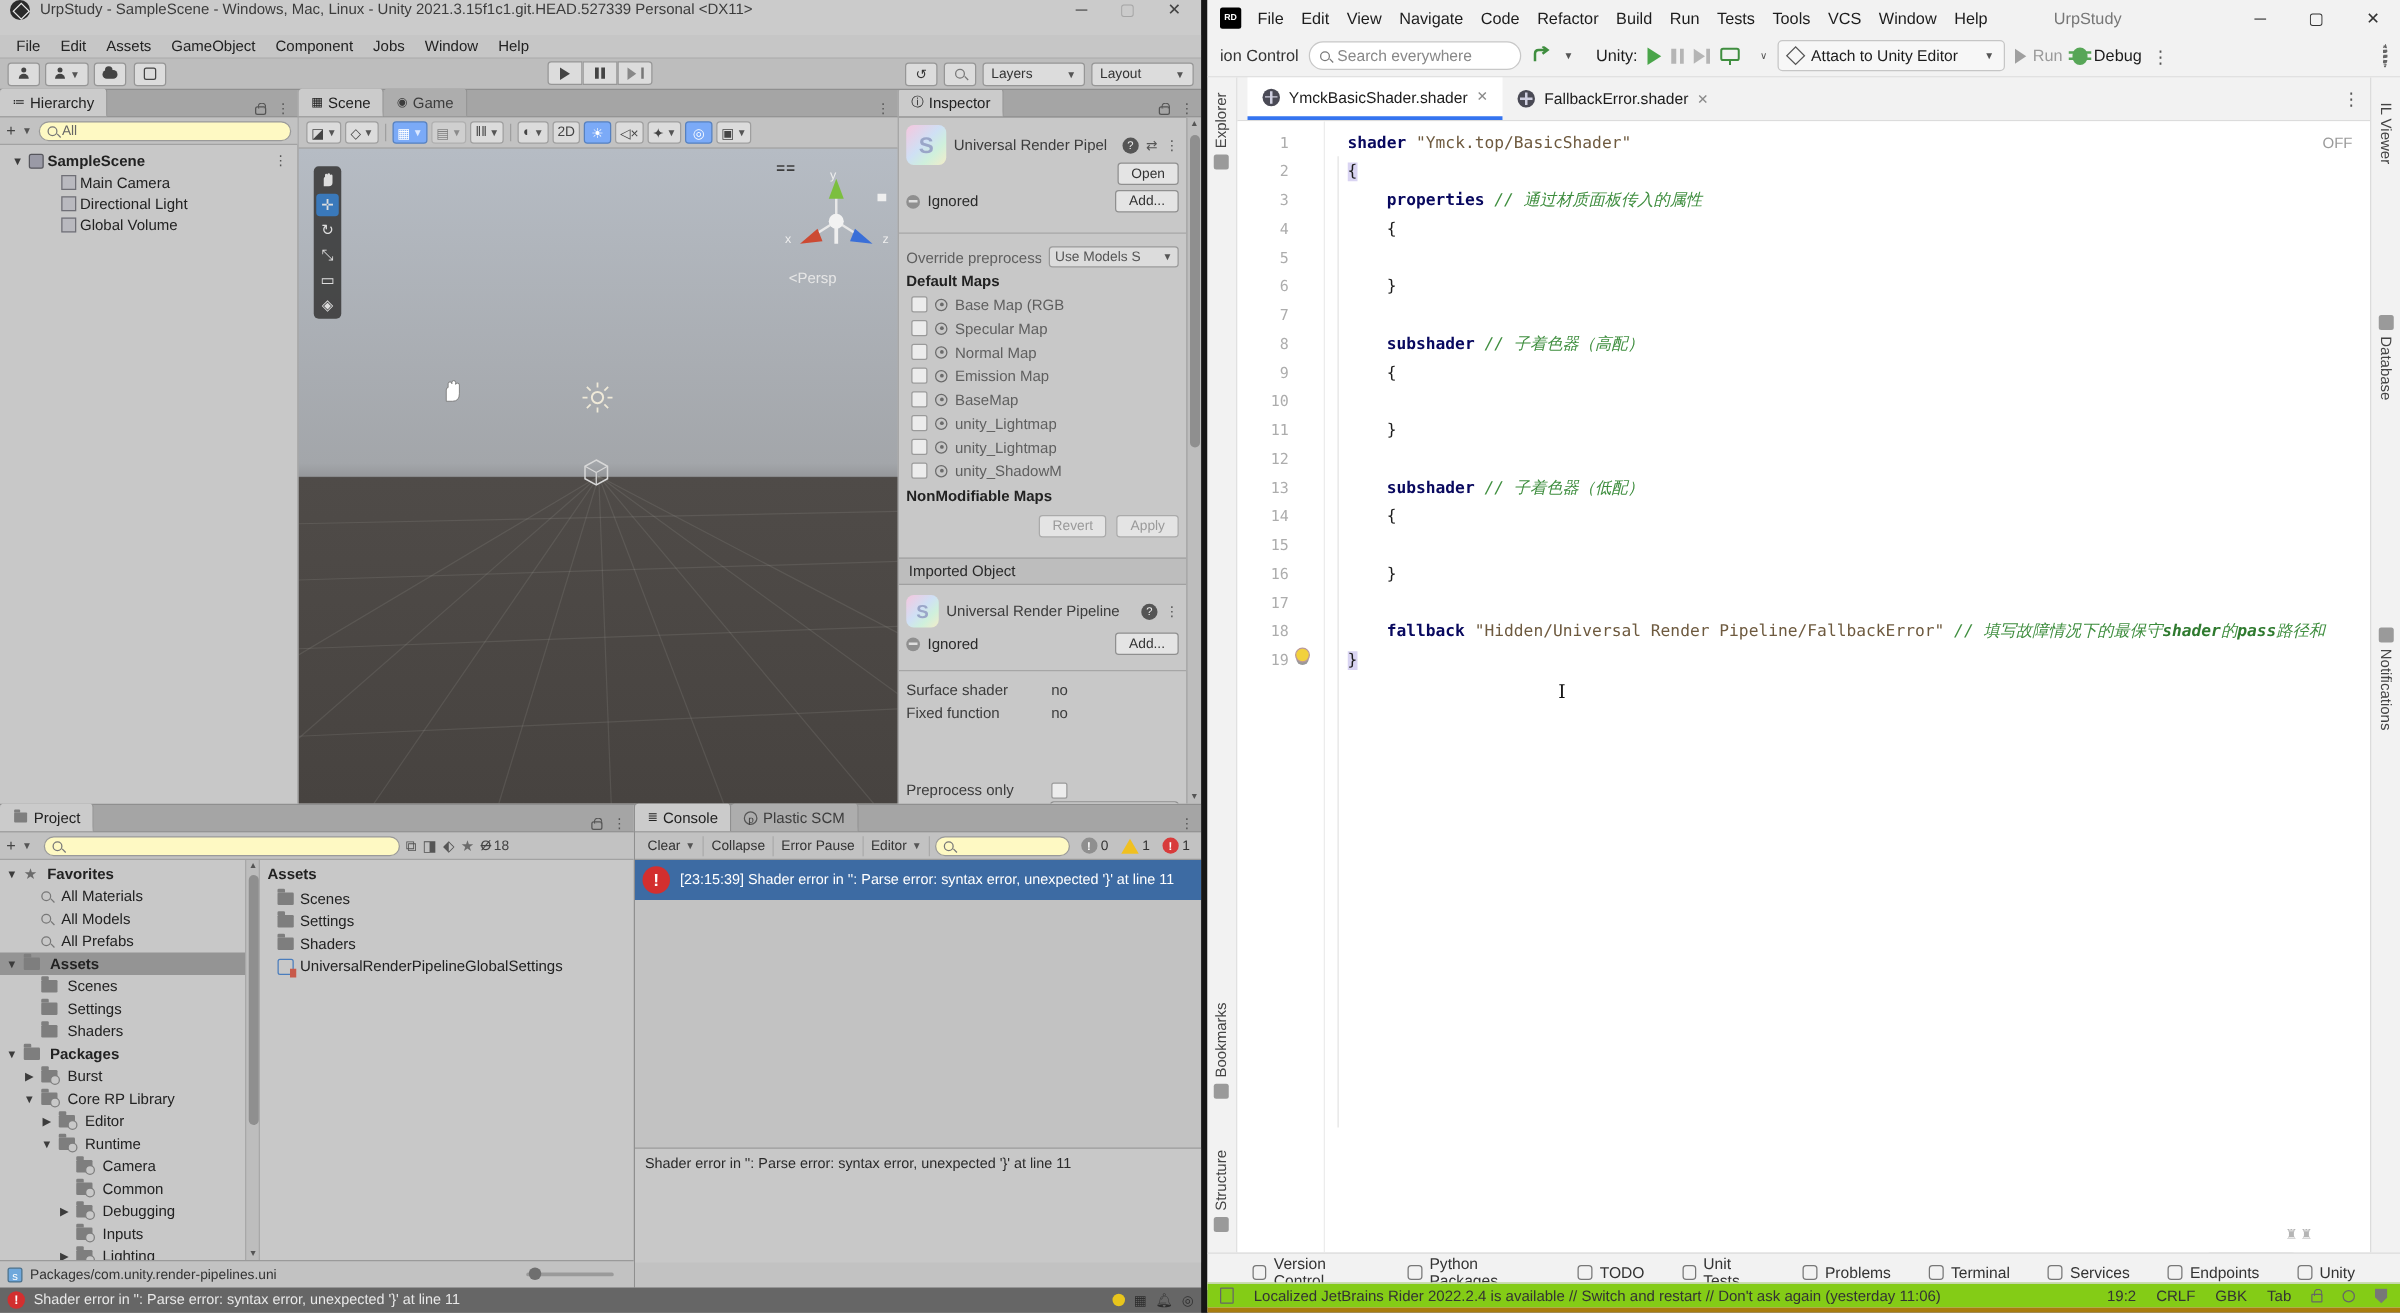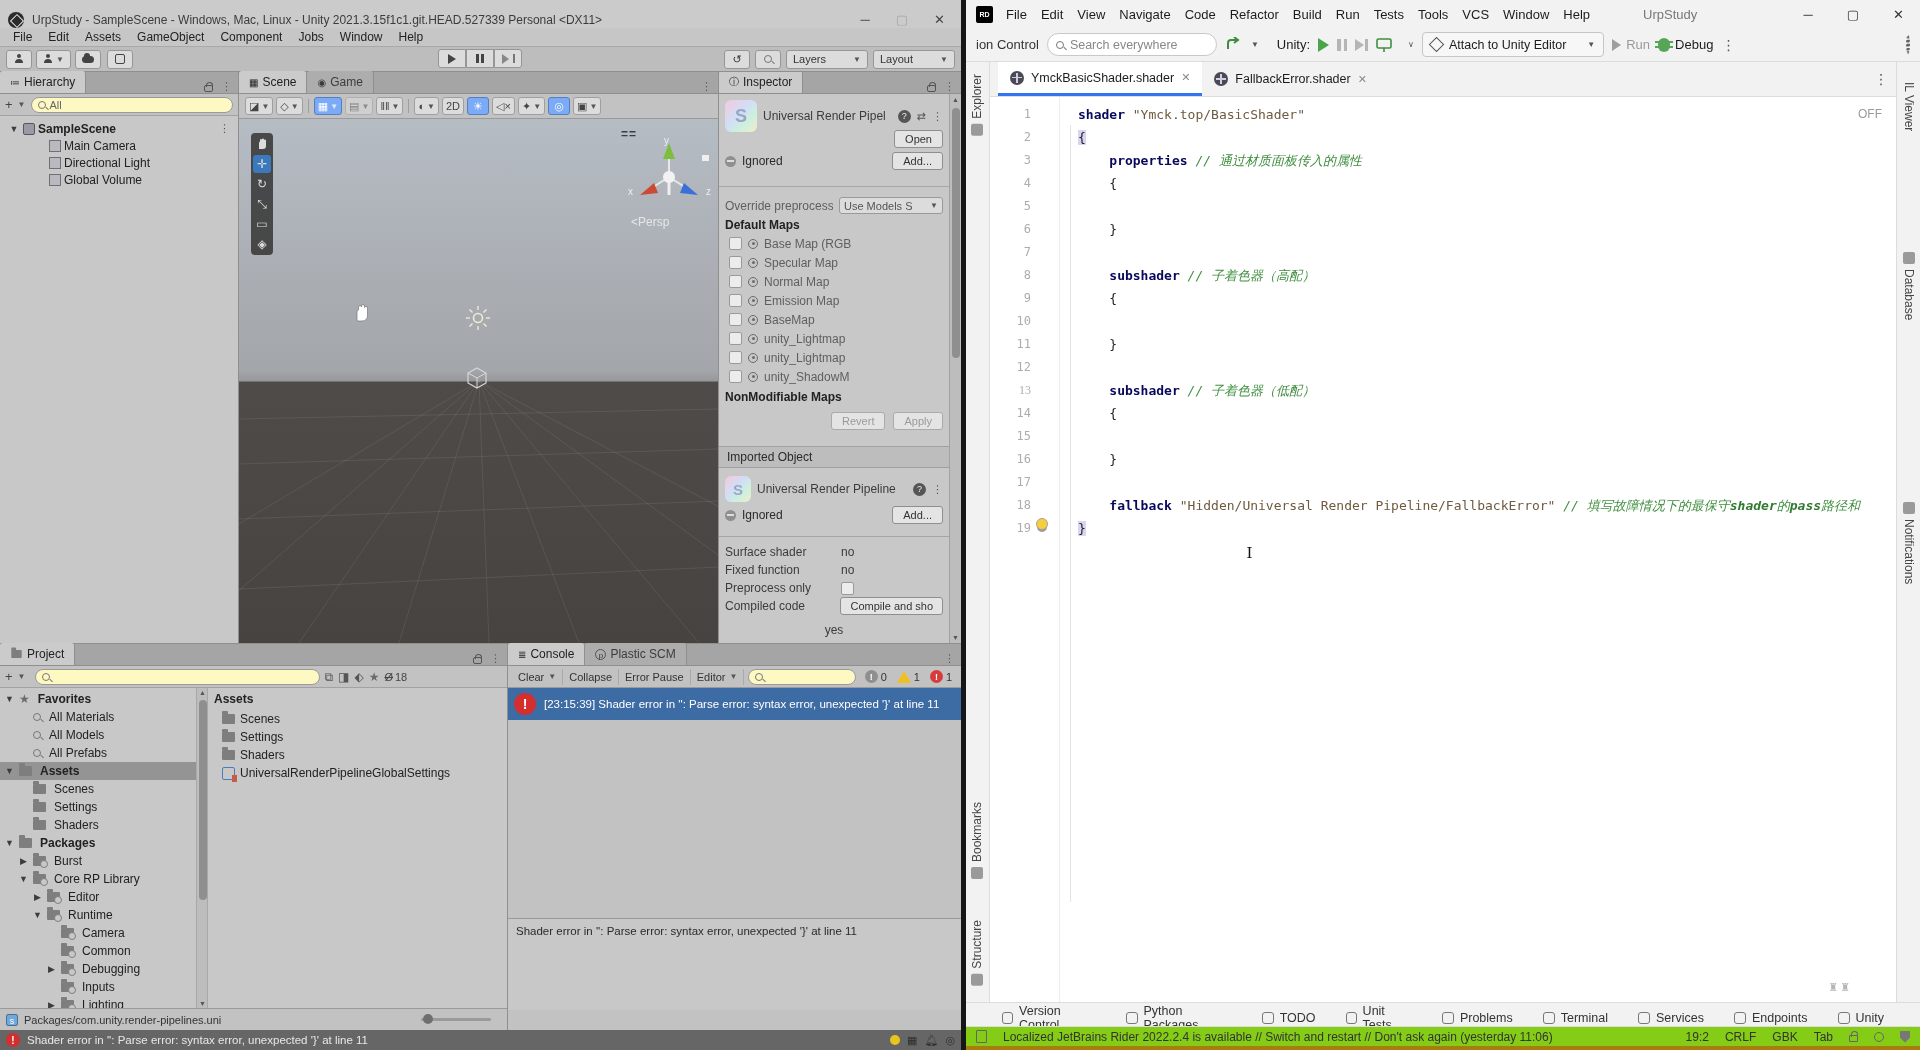--- a/index.html
+++ b/index.html
@@ -2,21 +2,21 @@
 <html><head>
 <meta charset="utf-8">
 <style>
   *{box-sizing:border-box;margin:0;padding:0}
   html,body{width:1920px;height:1050px;overflow:hidden;background:#1d1d1d;
     font-family:"Liberation Sans",sans-serif;-webkit-font-smoothing:antialiased}
   .nowrap{white-space:nowrap;overflow:hidden}
 
   
   #unity{position:absolute;left:0;top:0;width:961px;height:1050px;background:#c8c8c8;color:#1a1a1a;font-size:12px}
-  .u-titlebar{position:absolute;left:0;top:0;right:0;height:40px;background:#cbcbcb;border-bottom:1px solid #a9a9a9;display:flex;align-items:center;padding:0 8px;gap:8px}
+  .u-titlebar{position:absolute;left:0;top:0;right:0;height:40px;background:#cbcbcb;border-bottom:1px solid #a9a9a9;display:flex;align-items:flex-start;padding:0 8px;gap:8px}
   .u-title{color:#3c3c3c;font-size:12px}
   .u-logo{width:16px;height:16px;border-radius:50%;background:#2b2b2b;position:relative;flex:0 0 auto}
   .u-logo::after{content:"";position:absolute;left:4px;top:4px;width:8px;height:8px;border:1.5px solid #e8e8e8;transform:rotate(45deg)}
   .u-winbtns{margin-left:auto;display:flex;gap:26px;padding-right:8px;color:#444;font-size:13px}
   .u-winbtns .dis{color:#a5a5a5}
   .u-menubar{position:absolute;left:0;top:28px;right:0;height:19px;background:#c6c6c6;border-bottom:1px solid #a9a9a9;display:flex;align-items:center;padding:0 6px;gap:2px}
   .u-menu{padding:1px 7px;font-size:12px;color:#222}
   .u-toolbar{position:absolute;left:0;top:47px;right:0;height:25px;background:#bdbdbd;border-bottom:1px solid #8f8f8f;display:flex;align-items:center;padding:0 6px}
   .ubtn{height:19px;background:#dcdcdc;border:1px solid #969696;border-radius:3px;display:inline-flex;align-items:center;justify-content:center;padding:0 6px;font-size:11px;color:#333;gap:3px}
   .ubtn.sq{width:26px;padding:0}
@@ -519,21 +519,21 @@
       <div class="insp-sep" style="margin-top:10px"></div>
       <div id="props-list">
           <div class="srow" style="height: 18px;">
             <span class="nowrap" style="width: 110px; color: rgb(60, 60, 60);">Surface shader</span>
             <span style="color: rgb(60, 60, 60);">no</span>
           </div>
           <div class="srow" style="height: 18px;">
             <span class="nowrap" style="width: 110px; color: rgb(60, 60, 60);">Fixed function</span>
             <span style="color: rgb(60, 60, 60);">no</span>
           </div>
-          <div class="srow" style="height: 18px;">
+          <div class="srow" style="height: 18px; margin-top: 44px;">
             <span class="nowrap" style="width: 110px; color: rgb(60, 60, 60);">Preprocess only</span>
             <span class="ckbox"></span>
           </div>
           <div class="srow" style="height: 18px;">
             <span class="nowrap" style="width: 110px; color: rgb(60, 60, 60);">Compiled code</span>
             <span class="sbtn nowrap" style="max-width: 118px;">Compile and sho</span>
           </div>
           <div class="srow" style="height: 18px; flex-direction: column;">
             <span class="nowrap" style="width: 110px; color: rgb(60, 60, 60);">Cast shadows</span>
             <span style="color: rgb(60, 60, 60);">yes</span>
@@ -880,21 +880,21 @@
           <div class="lnum" style="top: 52px;">3</div>
           <div class="lnum" style="top: 75px;">4</div>
           <div class="lnum" style="top: 98px;">5</div>
           <div class="lnum" style="top: 121px;">6</div>
           <div class="lnum" style="top: 144px;">7</div>
           <div class="lnum" style="top: 167px;">8</div>
           <div class="lnum" style="top: 190px;">9</div>
           <div class="lnum" style="top: 213px;">10</div>
           <div class="lnum" style="top: 236px;">11</div>
           <div class="lnum" style="top: 259px;">12</div>
-          <div class="lnum" style="top: 282px; font-family: Liberation Serif, serif;">13</div>
+          <div class="lnum" style="top: 282px;">13</div>
           <div class="lnum" style="top: 305px;">14</div>
           <div class="lnum" style="top: 328px;">15</div>
           <div class="lnum" style="top: 351px;">16</div>
           <div class="lnum" style="top: 374px;">17</div>
           <div class="lnum" style="top: 397px;">18</div>
           <div class="lnum" style="top: 420px;">19</div>
         </div>
       </div>
     <div class="code-area">
       <div style="position:absolute;left:10px;top:28px;bottom:100px;width:1px;background:#e3e3e3"></div>

